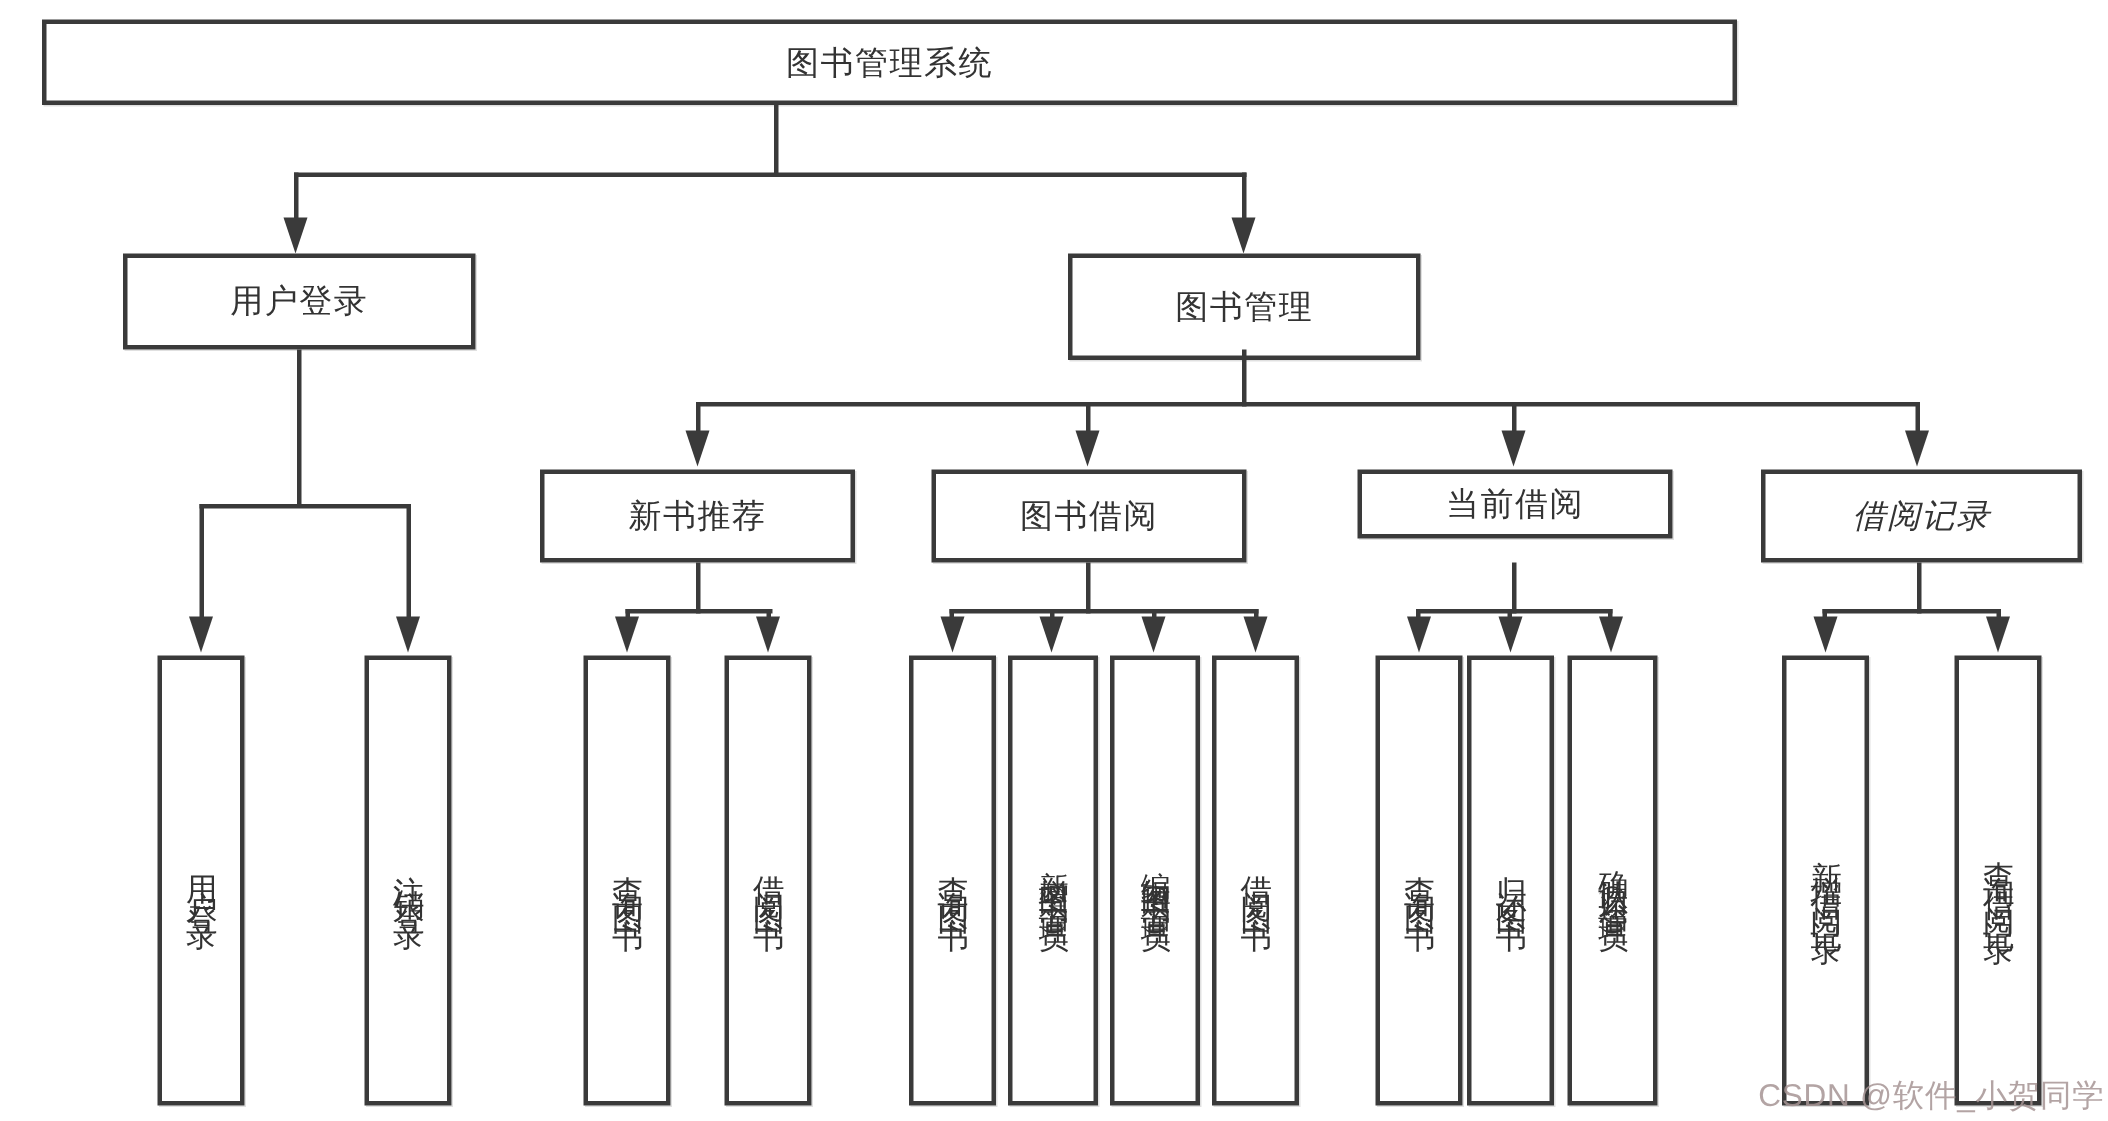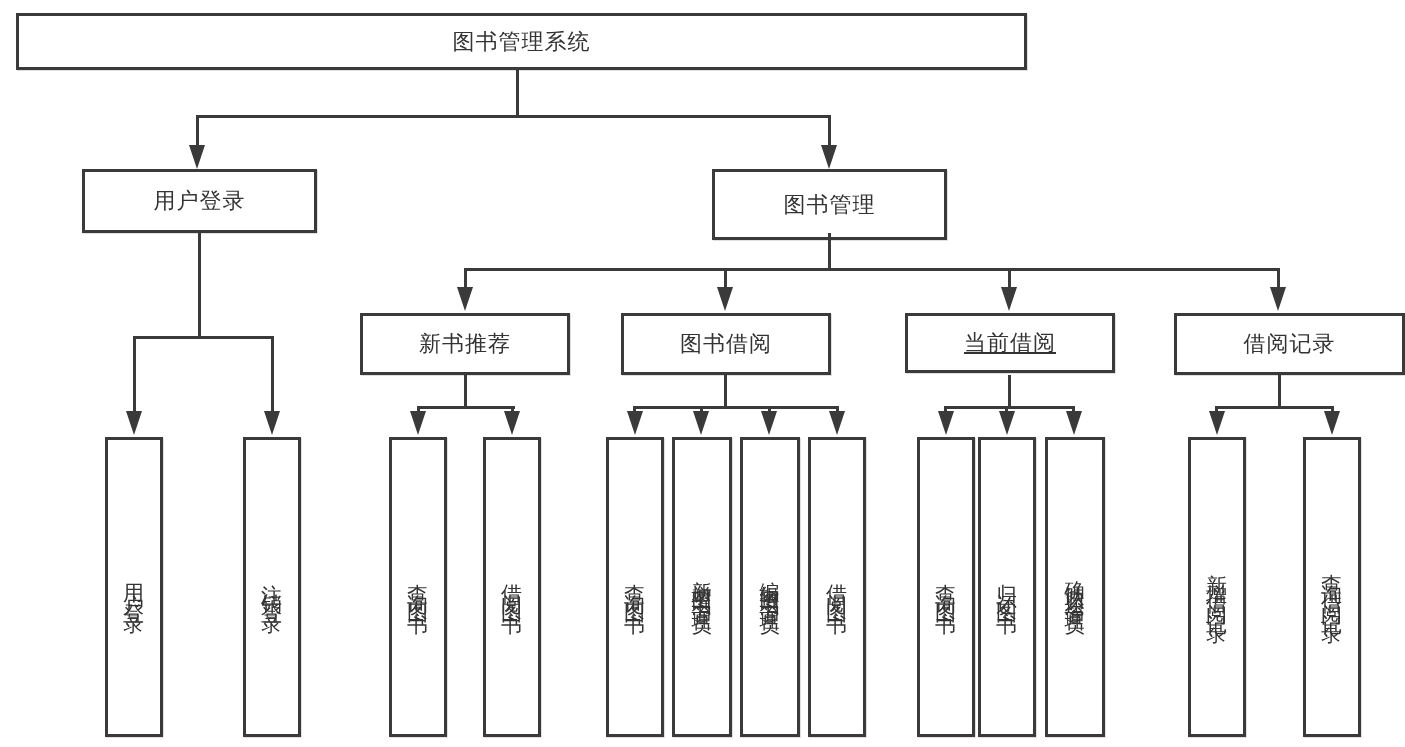--- a/index.html
+++ b/index.html
@@ -58,21 +58,21 @@
     letter-spacing: 0.5px;
     z-index: 10;
     white-space: nowrap;
   }
 </style>
 </head>
 <body>
 
 <div id="canvas">
 
-  <div class="box" style="left:16px; top:13px; width:1011px; height:57px;text-align:right;">
+  <div class="box" style="left:28px; top:13px; width:1130px; height:57px;text-align:right;">
     <span class="hlabel">图书管理系统</span>
   </div>
 
   <div class="vline" style="left:516px; top:70px; height:47px;"></div>
   <div class="hline" style="left:196px; top:115px; width:635px;"></div>
   <div class="vline" style="left:196px; top:115px; height:32px;"></div>
   <div class="ahead" style="left:189px; top:145px;"></div>
   <div class="vline" style="left:828px; top:115px; height:32px;"></div>
   <div class="ahead" style="left:821px; top:145px;"></div>
 
@@ -100,24 +100,24 @@
   <div class="ahead" style="left:1001px; top:287px;"></div>
   <div class="vline" style="left:1277px; top:268px; height:21px;"></div>
   <div class="ahead" style="left:1270px; top:287px;"></div>
 
   <div class="box" style="left:621px; top:313px; width:210px; height:62px;">
     <span class="hlabel">图书借阅</span>
   </div>
   <div class="box" style="left:360px; top:313px; width:210px; height:62px;">
     <span class="hlabel">新书推荐</span>
   </div>
-  <div class="box" style="left:905px; top:313px; width:210px; height:60px;text-decoration:underline;">
+  <div class="box" style="left:905px; top:313px; width:210px; height:46px;">
     <span class="hlabel">当前借阅</span>
   </div>
-  <div class="box" style="left:1174px; top:313px; width:231px; height:62px;">
+  <div class="box" style="left:1174px; top:313px; width:214px; height:62px;font-style:italic;">
     <span class="hlabel">借阅记录</span>
   </div>
 
   <div class="vline" style="left:464px; top:375px; height:34px;"></div>
   <div class="hline" style="left:417px; top:406px; width:98px;"></div>
   <div class="vline" style="left:417px; top:406px; height:9px;"></div>
   <div class="ahead" style="left:410px; top:411px;"></div>
   <div class="vline" style="left:511px; top:406px; height:9px;"></div>
   <div class="ahead" style="left:504px; top:411px;"></div>
 
@@ -185,14 +185,15 @@
     <span class="vtext long">确认归还（管理员）</span>
   </div>
 
   <div class="leaf" style="left:1188px;">
     <span class="vtext">新增借阅记录</span>
   </div>
   <div class="leaf" style="left:1303px;">
     <span class="vtext">查询借阅记录</span>
   </div>
 
+  <div class="watermark">CSDN @软件_小贺同学</div>
 
 </div>
 
 </body></html>

